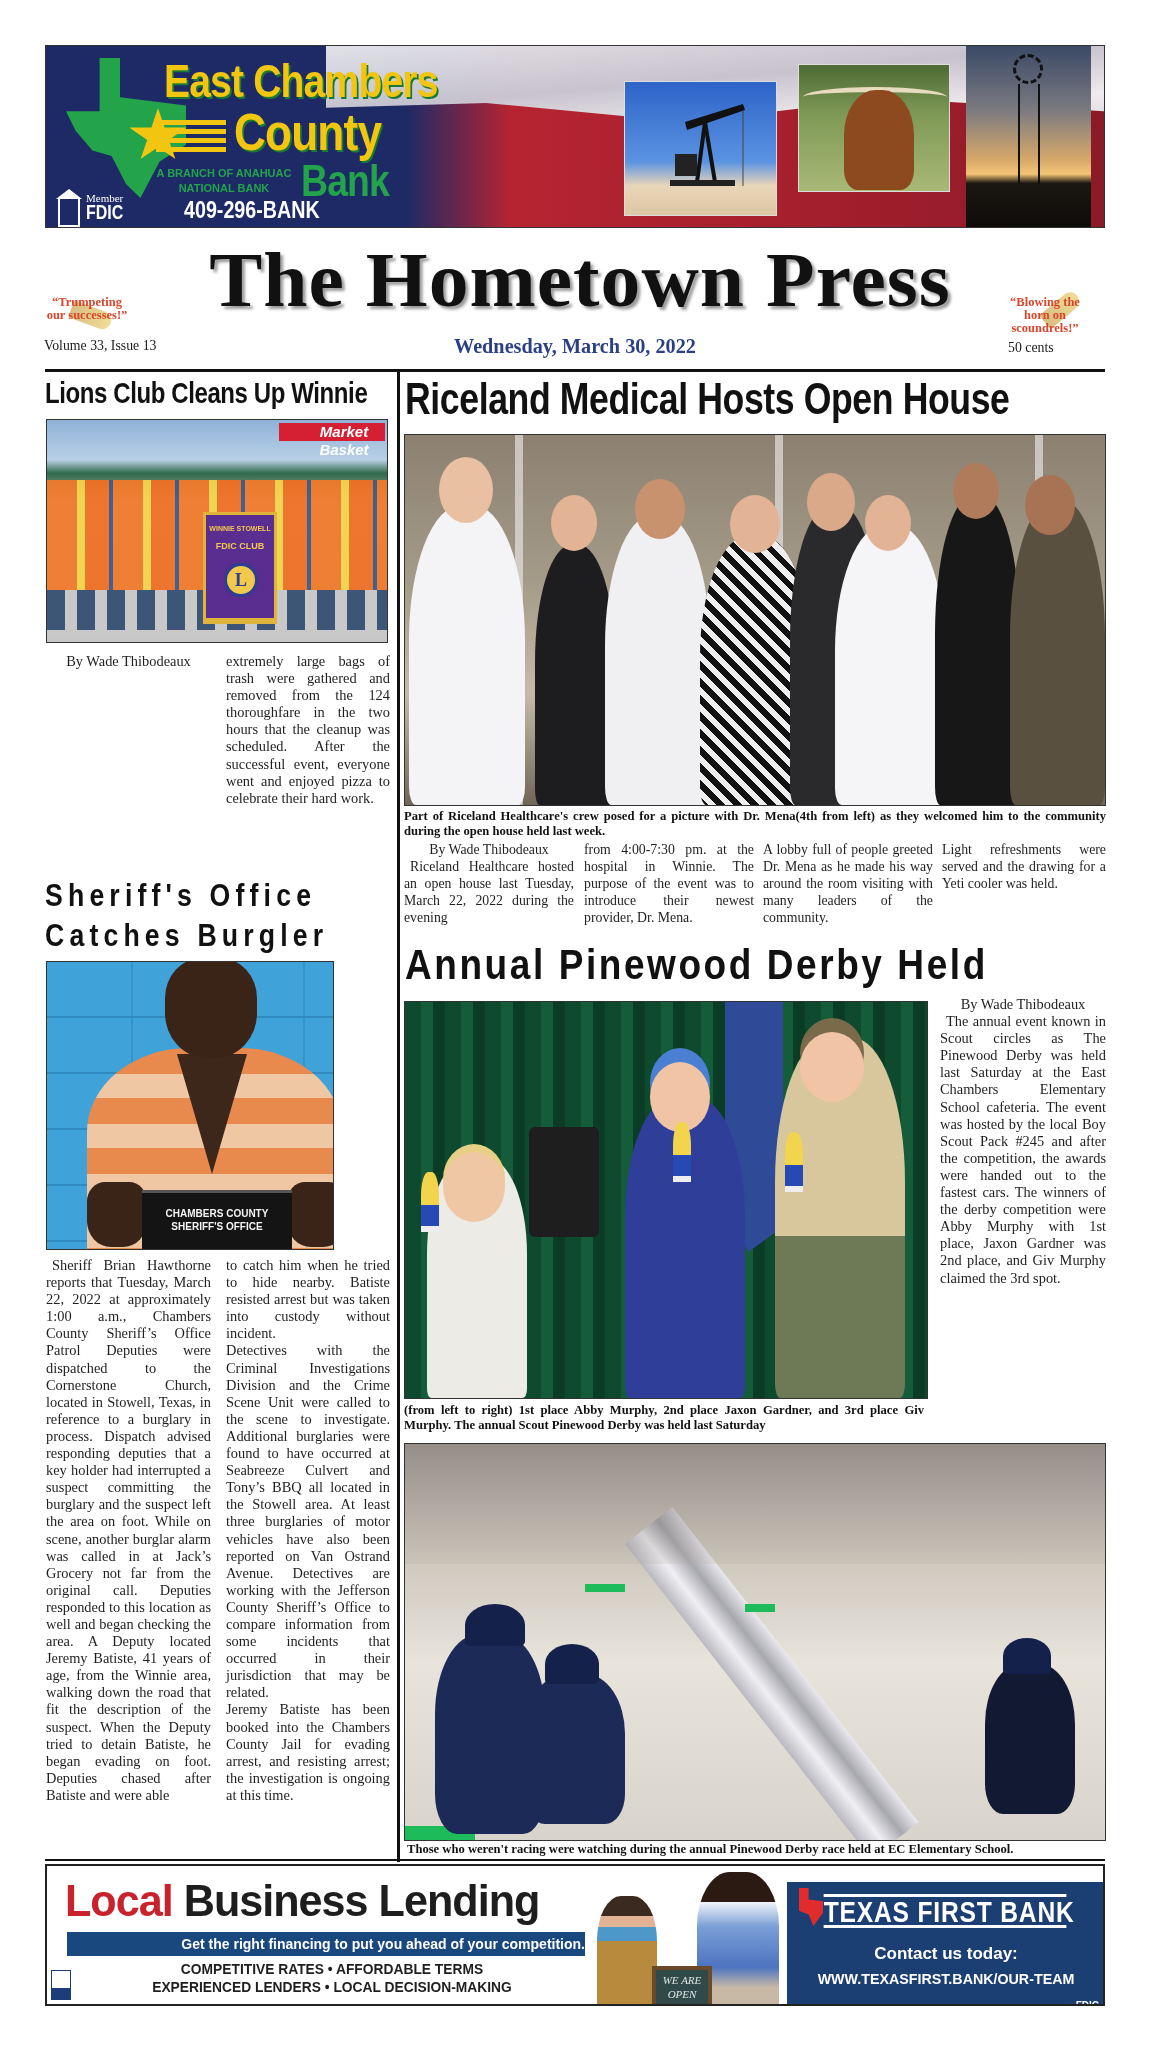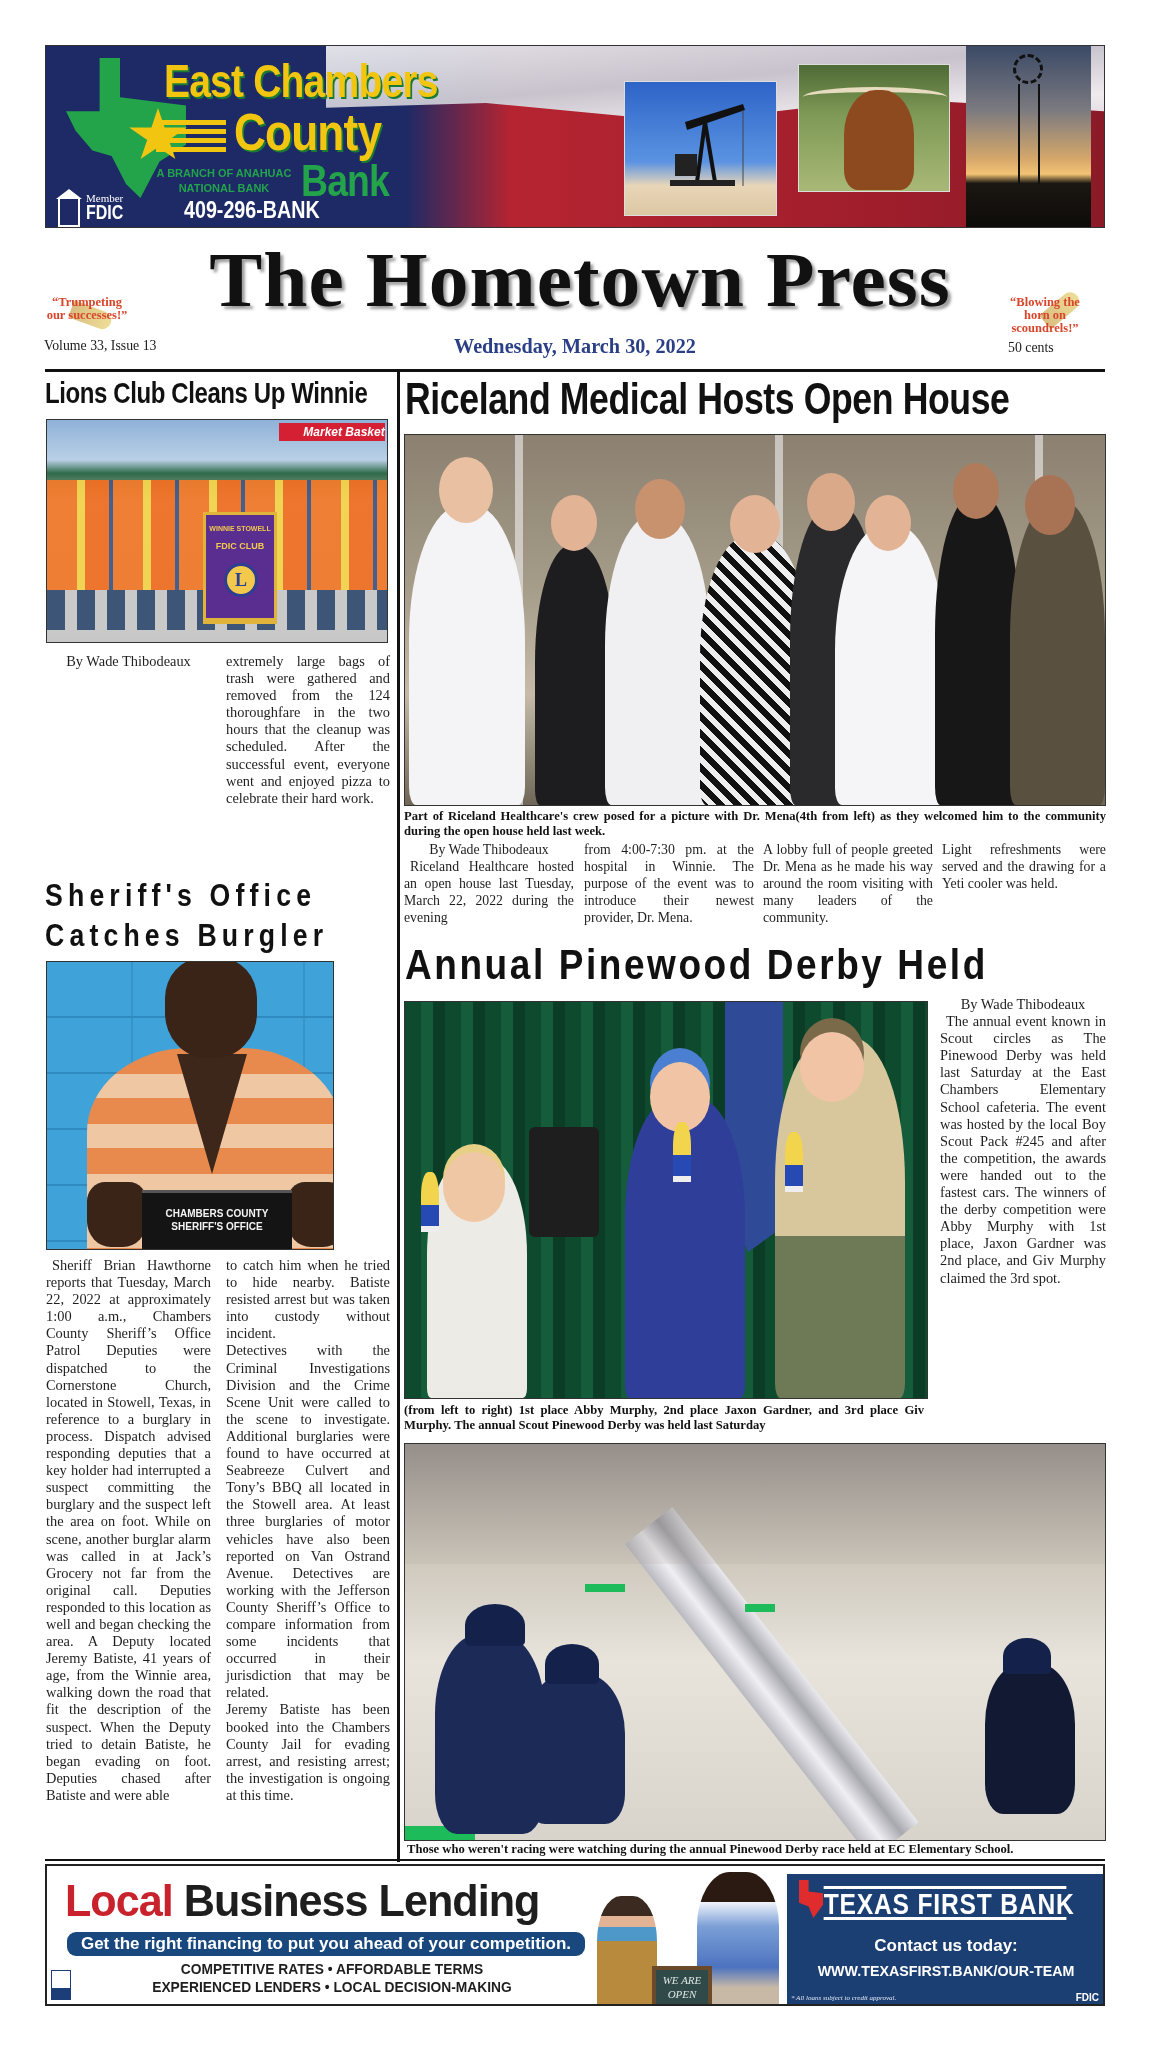--- a/index.html
+++ b/index.html
@@ -66,21 +66,21 @@
   .hl { position:absolute; font-family: "Liberation Sans", sans-serif; font-weight: bold; color:#111; white-space: nowrap; transform-origin: left; }
   #hl-lions { left: 45px; top: 376px; font-size: 30px; transform: scaleX(.80); letter-spacing: -.5px; }
   #hl-riceland { left: 405px; top: 374px; font-size: 44px; transform: scaleX(.81); letter-spacing: -.5px; }
   #hl-sheriff { left: 45px; top: 876px; font-size: 31px; line-height: 40px; letter-spacing: 6px; transform: scaleX(.86); }
   #hl-pinewood { left: 405px; top: 940px; font-size: 43px; letter-spacing: 3px; transform: scaleX(.86); }
 
   
   .photo { position:absolute; overflow:hidden; border: 1px solid #333; }
   #photo-lions { left: 46px; top: 419px; width: 342px; height: 224px;
     background: linear-gradient(180deg, #8fb2d8 0%, #b9d0e6 18%, #2f6b4a 24%, #6f8a71 30%, #d9d9d9 36%, #c7c7c7 100%); }
-  #photo-lions .store-sign { position:absolute; right: 2px; top: 3px; width: 106px; height: 18px; background:#d42032; color:#fff; font-family: "Liberation Sans", sans-serif; font-style: italic; font-weight: bold; font-size: 12px; text-align:center; line-height:18px;padding-left:24px; }
+  #photo-lions .store-sign { position:absolute; right: 2px; top: 3px; width: 106px; height: 18px; background:#d42032; color:#fff; font-family: "Liberation Sans", sans-serif; font-style: italic; font-weight: bold; font-size: 15px; text-align:center; line-height:18px;padding-left:24px; }
   #photo-lions .people { position:absolute; left: 0; top: 60px; width: 100%; height: 110px;
     background: repeating-linear-gradient(90deg, #f07a2b 0 30px, #f3d44d 30px 38px, #ef7024 38px 62px, #3b5b8c 62px 66px); opacity:.95; }
   #photo-lions .legs { position:absolute; left: 0; top: 170px; width: 100%; height: 40px;
     background: repeating-linear-gradient(90deg, #3d5678 0 18px, #c9c9c9 18px 30px); }
   #photo-lions .banner { position:absolute; left: 156px; top: 92px; width: 74px; height: 112px; background: #5a2d91; border: 3px solid #e0b33a; border-bottom-width: 6px; }
   #photo-lions .banner-l1 { position:absolute; left: 0; right: 0; top: 10px; color:#f2c94c; font: bold 7px "Liberation Sans", sans-serif; text-align:center; }
   #photo-lions .banner-l2 { position:absolute; left: 0; right: 0; top: 26px; color:#f2c94c; font: bold 9px "Liberation Sans", sans-serif; text-align:center; }
   #photo-lions .emblem { position:absolute; left: 18px; top: 48px; width: 34px; height: 34px; border-radius:50%; background:#f2c94c; border: 3px solid #2c3f90; color:#2c3f90; font: bold 18px "Liberation Serif", serif; text-align:center; line-height:28px; }
 
   #photo-mugshot { left: 46px; top: 961px; width: 288px; height: 289px;
@@ -139,28 +139,28 @@
   #rice-c3 { left: 763px; }
   #rice-c4 { left: 942px; width: 164px; }
 
   #pine-text { left: 940px; top: 996px; width: 166px; }
 
   
   #ad-bottom { left: 45px; top: 1864px; width: 1060px; height: 142px; border: 2px solid #222; background: #fff; overflow:hidden; }
   #ad-headline { position:absolute; left: 18px; top: 10px; font-family: "Liberation Sans", sans-serif; font-weight: bold; font-size: 44px; letter-spacing: -1px; transform: scaleX(.98); transform-origin:left; white-space:nowrap; }
   #ad-headline .red { color: #c8232c; }
   #ad-headline .dark { color: #1e1e1e; }
-  #ad-tagline { position:absolute; left: 20px; top: 66px; width: 518px; height: 24px; background:#19487e; color:#fff; font-family: "Liberation Sans", sans-serif; font-weight: bold; font-size: 17px; text-align:center; line-height: 24px; white-space:nowrap;border-radius:9px; }
+  #ad-tagline { position:absolute; left: 20px; top: 66px; width: 518px; height: 24px; background:#19487e; color:#fff; font-family: "Liberation Sans", sans-serif; font-weight: bold; font-size: 14px; text-align:right; line-height: 24px; white-space:nowrap; }
   #ad-features { position:absolute; left: 40px; top: 94px; width: 490px; text-align:center; font-family: "Liberation Sans", sans-serif; font-weight: bold; font-size: 15px; line-height: 18px; color:#1e1e1e; transform: scaleX(.92); }
   #ad-ehl { position:absolute; left: 4px; top: 104px; width: 20px; height: 30px; border: 1px solid #1c3d78; background: linear-gradient(180deg, #fff 60%, #1c3d78 60%); }
   #ad-people { position:absolute; left: 540px; top: 0; width: 200px; height: 142px; }
   #ad-woman { position:absolute; left: 10px; top: 30px; width: 60px; height: 112px; background: linear-gradient(180deg, #3a2a1f 0 18%, #e2b394 18% 28%, #4e97c9 28% 40%, #b88a3e 40%); border-radius: 40% 40% 0 0; }
   #ad-sign { position:absolute; left: 65px; top: 100px; width: 60px; height: 42px; background: #2f4a48; border: 4px solid #6b4a2b; color:#dfe6e4; font: italic 11px "Liberation Serif", serif; text-align:center; line-height: 14px; padding-top: 3px; }
   #ad-man { position:absolute; left: 110px; top: 6px; width: 82px; height: 136px; background: linear-gradient(180deg, #2a1a12 0 22%, #f1f4fb 22%, #7b9fd6 40%, #4d73c0 70%, #c8b9a6 85%); border-radius: 40% 40% 0 0; }
-  #ad-right { position:absolute; left: 740px; top: 8px; width: 318px; height: 138px; background: #1c3f73; }
+  #ad-right { position:absolute; left: 740px; top: 16px; width: 318px; height: 138px; background: #1c3f73; }
   #ad-bankname { position:absolute; left: 10px; top: 12px; width: 296px; height: 34px; border-top: 3px solid #fff; border-bottom: 3px solid #fff; color: #fff; font-family: "Liberation Sans", sans-serif; font-weight: bold; font-size: 30px; line-height: 30px; text-align:center; transform: scaleX(.82); letter-spacing: 1px; white-space:nowrap; }
   #ad-texas-shape { position:absolute; left: 12px; top: 6px; width: 24px; height: 38px; background:#e02c2c; clip-path: polygon(0 0, 40% 0, 40% 30%, 100% 35%, 100% 65%, 60% 100%, 40% 70%, 0 60%); }
   #ad-contact { position:absolute; left: 0; right: 0; top: 62px; color:#fff; text-align:center; font-family: "Liberation Sans", sans-serif; font-size: 17px; font-weight: bold; }
   #ad-url { position:absolute; left: 0; right: 0; top: 88px; color:#fff; text-align:center; font-family: "Liberation Sans", sans-serif; font-size: 15.5px; font-weight: bold; transform: scaleX(.92); }
   #ad-disclaimer { position:absolute; left: 4px; top: 120px; color:#dfe6f2; font: italic 7px "Liberation Serif", serif; }
   #ad-fdic { position:absolute; right: 6px; top: 118px; color:#fff; font: bold 10px "Liberation Sans", sans-serif; }
 </style>
 </head>
 <body>
 

